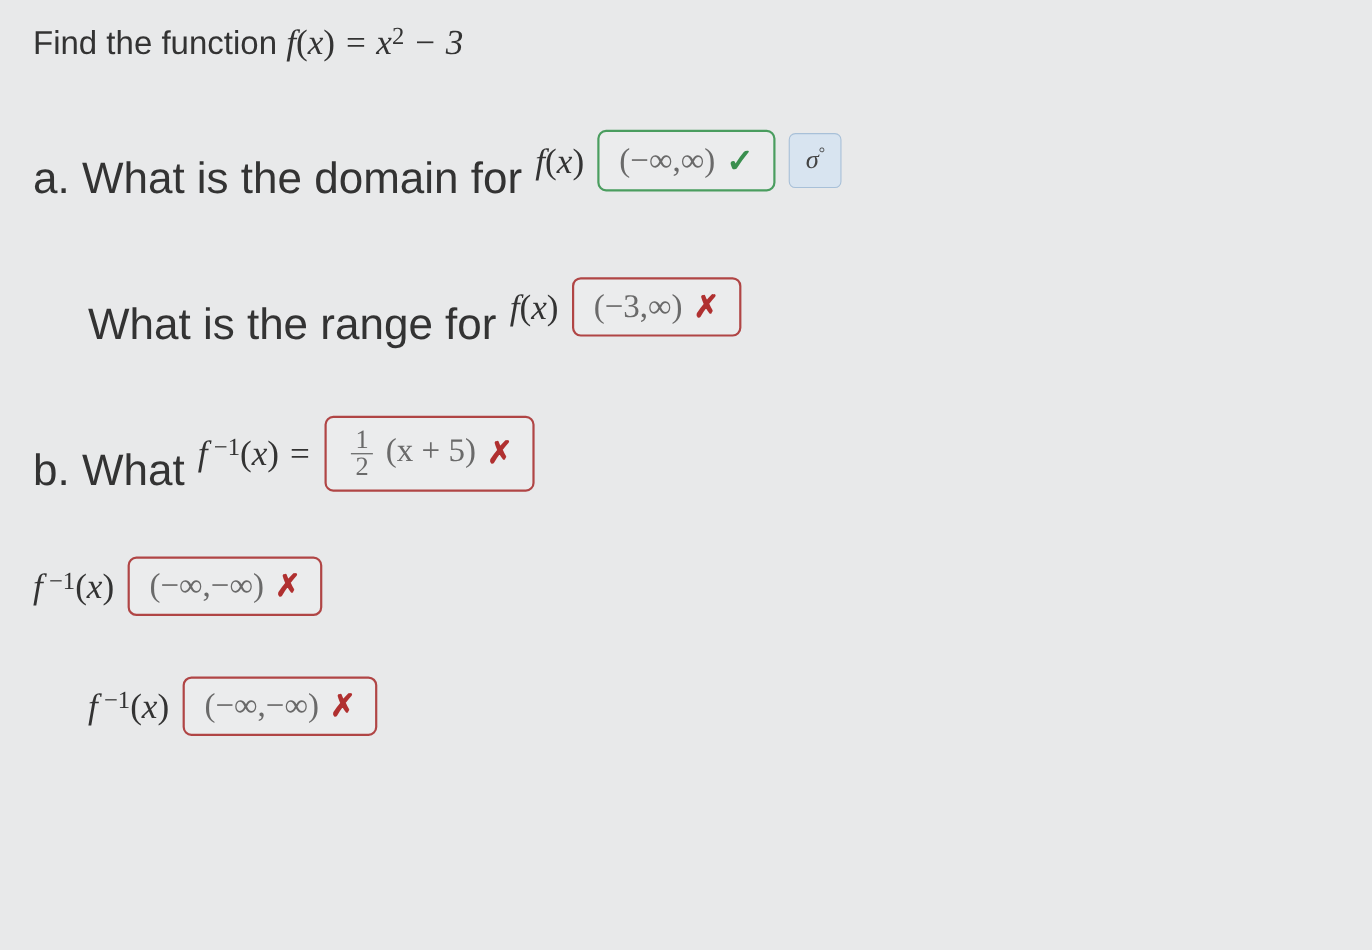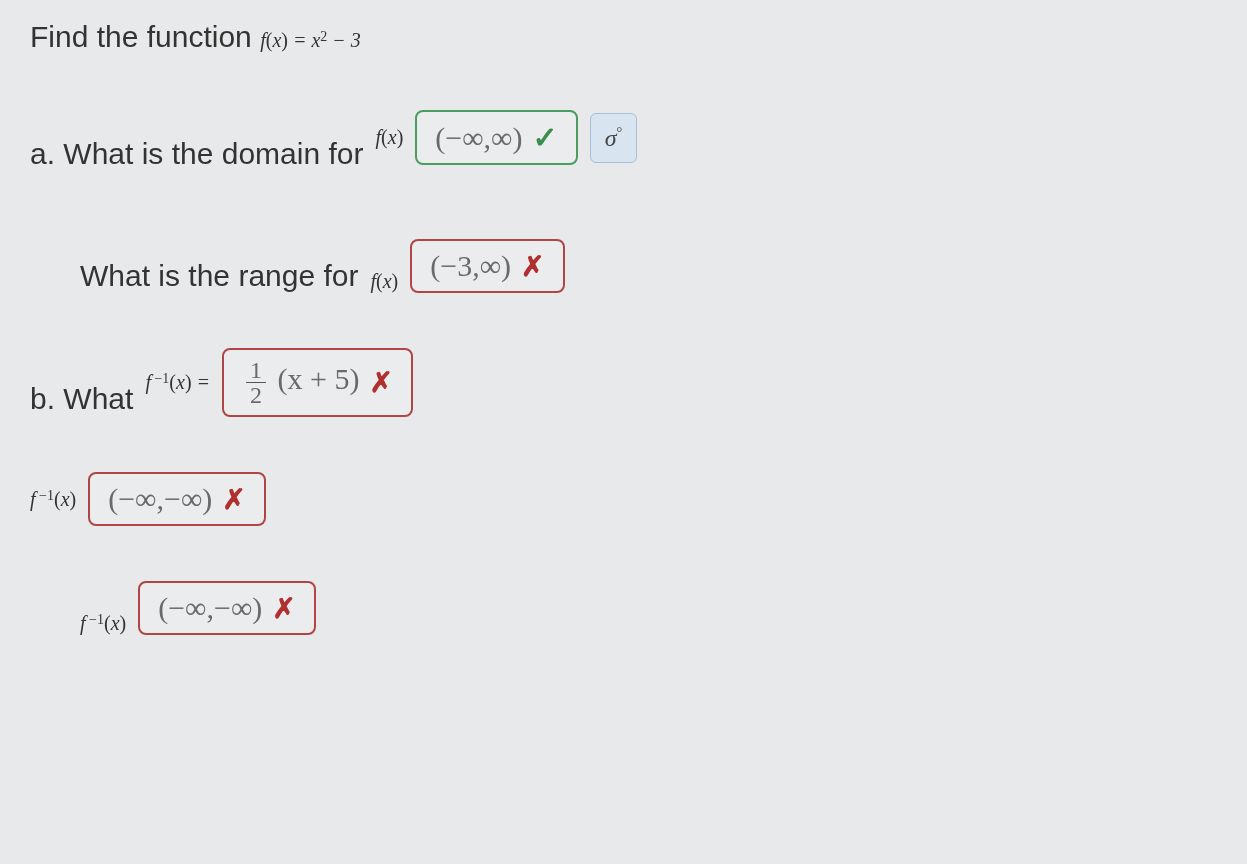--- a/index.html
+++ b/index.html
@@ -20,30 +20,29 @@
     }
     .question-row {
       margin-bottom: 55px;
       display: flex;
       align-items: center;
       flex-wrap: wrap;
       gap: 12px;
     }
     .indent {
       margin-left: 50px;
-      align-items: flex-end;
     }
     .label {
-      font-size: 30px;
+      font-size: 40px;
       margin-top: 33px;
     }
     .math {
       font-family: 'Times New Roman', serif;
       font-style: italic;
-      font-size: 20px;
+      font-size: 32px;
     }
     .math-upright {
       font-style: normal;
     }
     .answer-box {
       border: 2px solid;
       border-radius: 8px;
       padding: 8px 18px;
       font-family: 'Times New Roman', serif;
       font-size: 30px;

